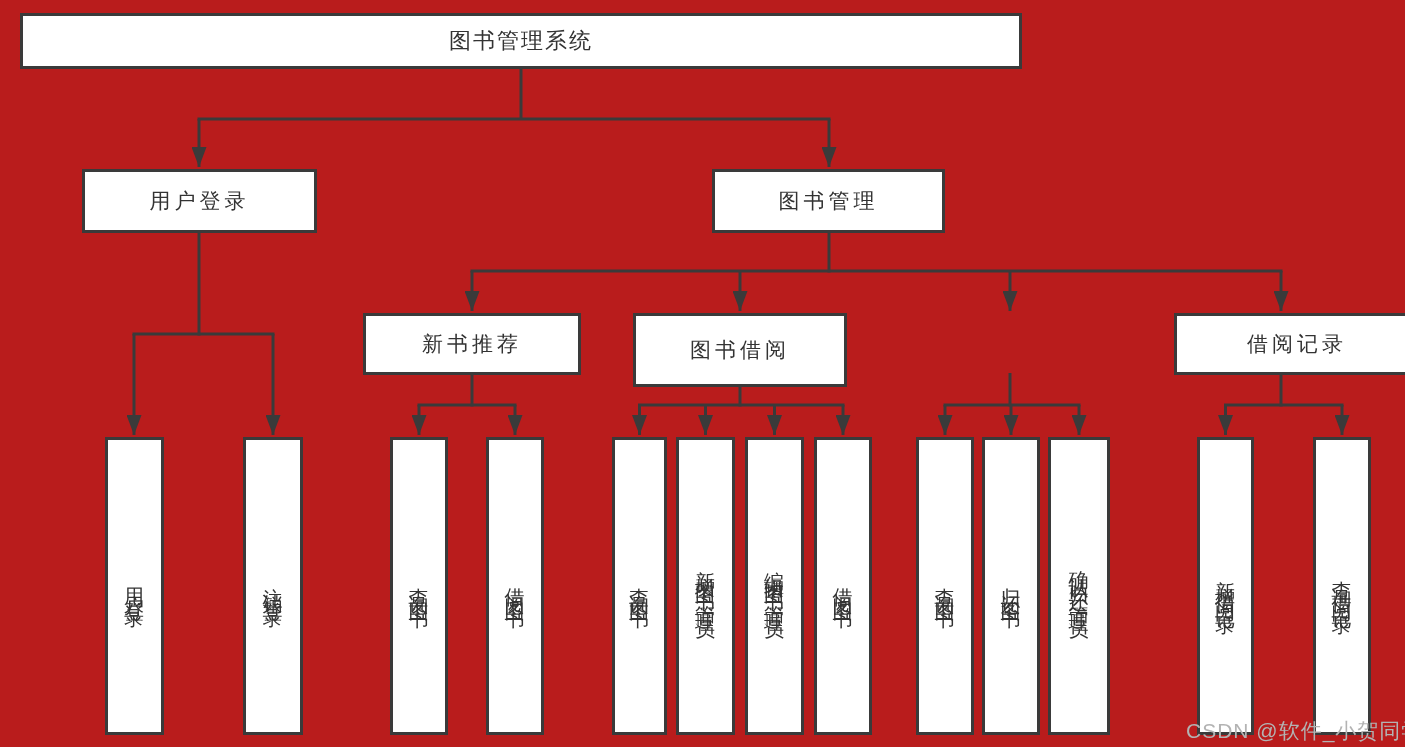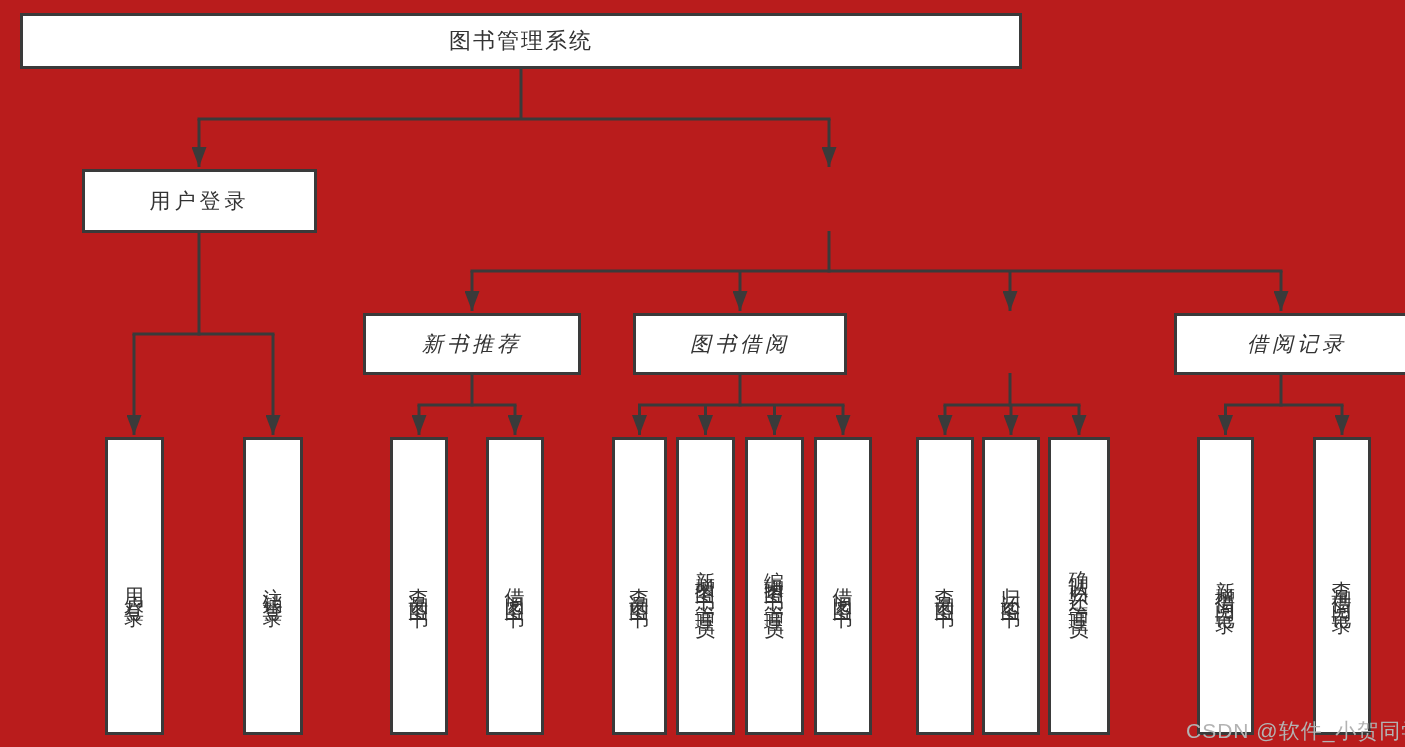--- a/index.html
+++ b/index.html
@@ -18,21 +18,21 @@
     background:#ffffff;
     border:3px solid #3a3a3a;
     display:flex;
     align-items:center;
     justify-content:center;
     color:#333333;
     text-align:center;
   }
   .root-box{font-size:22px;letter-spacing:2px;}
   .branch-box{font-size:21px;letter-spacing:4px;}
-  .section-box{font-size:21px;letter-spacing:4px;font-style:italic;}
+  .section-box{font-size:21px;letter-spacing:4px;}
   .leaf-box{font-size:20px;}
   .leaf-box .vtext{
     writing-mode:vertical-rl;
     text-orientation:mixed;
     letter-spacing:7px;
     line-height:1;
     white-space:nowrap;
   }
   .watermark{
     position:absolute;
@@ -95,23 +95,24 @@
       <path d="M1281 373 V406.5"></path>
       <path d="M1224 405 H1343.5"></path>
       <line x1="1225.5" y1="405" x2="1225.5" y2="435" marker-end="url(#arw)"></line>
       <line x1="1342" y1="405" x2="1342" y2="435" marker-end="url(#arw)"></line>
     </g>
   </svg>
 
   <div class="box root-box" style="left:20px;top:13px;width:1002px;height:56px">图书管理系统</div>
 
   <div class="box branch-box" style="left:82px;top:169px;width:235px;height:64px">用户登录</div>
+  <div class="box branch-box" style="left:712px;top:169px;width:233px;height:64px">图书管理</div>
 
   <div class="box section-box" style="left:363px;top:313px;width:218px;height:62px">新书推荐</div>
-  <div class="box section-box" style="left:633px;top:313px;width:214px;height:62px">图书借阅</div>
+  <div class="box section-box" style="left:633px;top:313px;width:214px;height:74px">图书借阅</div>
   <div class="box section-box" style="left:1174px;top:313px;width:246px;height:62px">借阅记录</div>
 
   <div class="box leaf-box" style="left:105px;top:437px;width:59px;height:298px">
     <span class="vtext">用户登录</span>
   </div>
   <div class="box leaf-box" style="left:243px;top:437px;width:60px;height:298px">
     <span class="vtext">注销登录</span>
   </div>
 
   <div class="box leaf-box" style="left:390px;top:437px;width:58px;height:298px">

